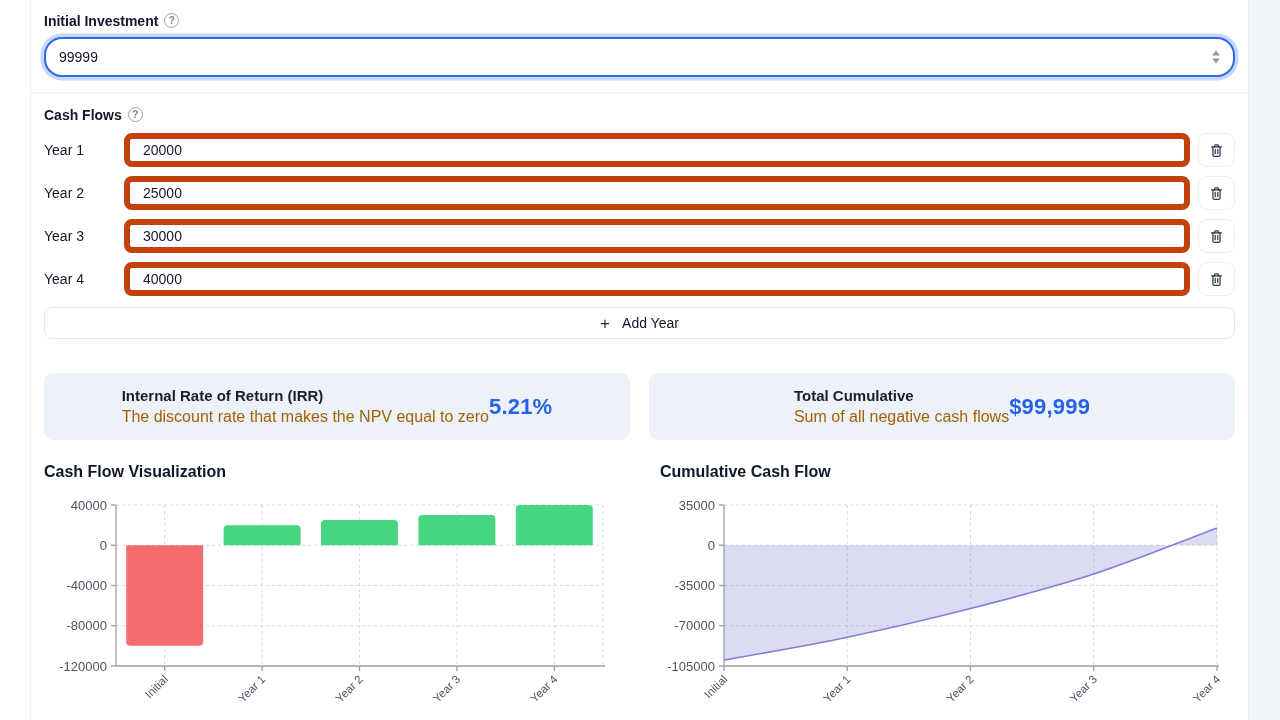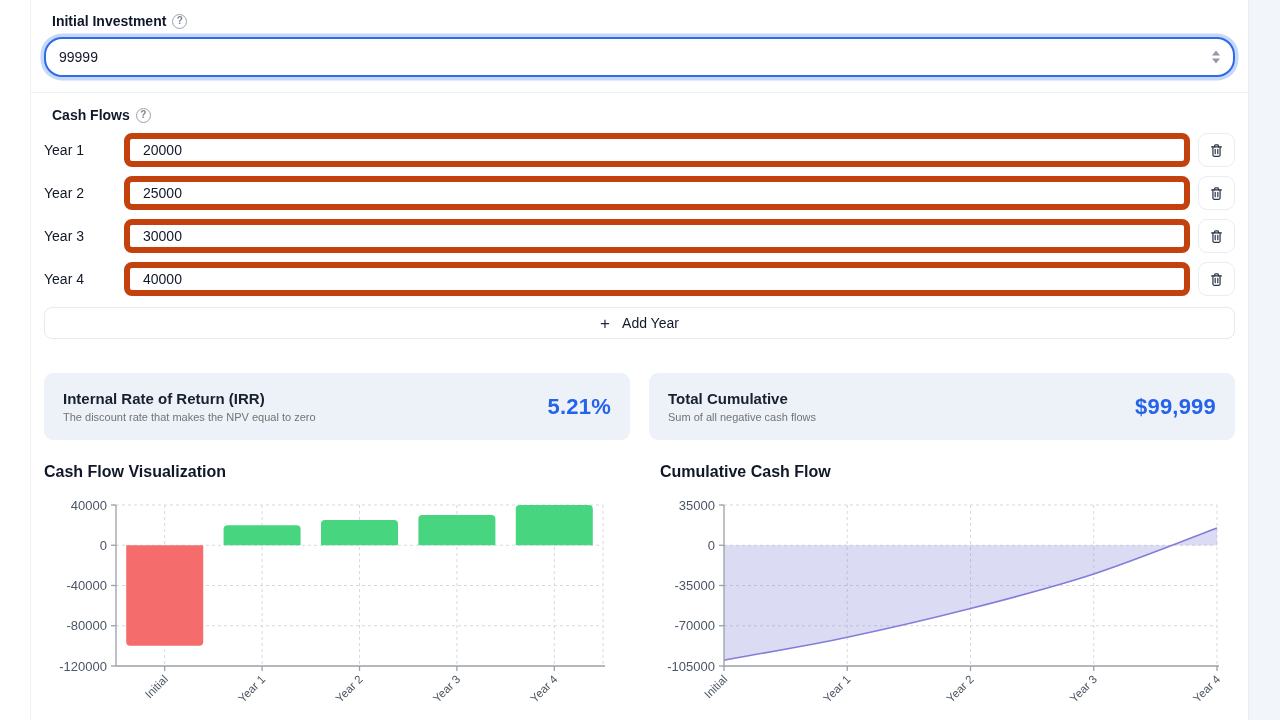--- a/index.html
+++ b/index.html
@@ -14,23 +14,23 @@
   .gutter-right {
     position:absolute; top:0; right:0; width:32px; height:720px;
     background:#f2f5f9; border-left:1px solid #e9edf2;
   }
   .card {
     position:absolute; left:30px; top:0; width:1218px; height:720px;
     background:#fff; border-left:1px solid #eef1f5;
     padding:12px 13px 0 13px;
   }
   .section-label-row {
-    display:flex; align-items:center; gap:6px;
+    display:flex; align-items:flex-start; gap:6px;
     font-size:14px; font-weight:600; color:#0f172a;
-    margin:1px 0 8px 8px;
+    margin:1px 0 8px 0;
   }
   .help-circle {
     display:inline-flex; align-items:center; justify-content:center;
     width:15px; height:15px; border:1px solid #9aa3af; border-radius:50%;
     font-size:10px; font-weight:600; color:#7b8493; line-height:1;
   }
   .big-input-wrap { position:relative; }
   .big-input {
     width:100%; height:40px;
     border:2px solid #2e6be6; border-radius:18px;
@@ -64,24 +64,24 @@
     width:100%; height:32px; margin-top:11px;
     border:1px solid #e6eaef; border-radius:8px; background:#fff;
     display:flex; align-items:center; justify-content:center; gap:12px;
     font-size:14px; font-weight:500; color:#111827; cursor:pointer;
     font-family:"Liberation Sans", sans-serif;
   }
   .add-plus { font-size:17px; font-weight:400; color:#1f2937; line-height:1; }
   .results { display:grid; grid-template-columns:1fr 1fr; gap:19px; margin-top:34px; }
   .result-card {
     background:#edf1f8; border-radius:9px; height:67px;
-    display:flex; align-items:center; justify-content:space-between; padding:0 19px;
+    display:flex; align-items:center; justify-content:center; padding:0 19px;
   }
   .result-title { font-size:15px; font-weight:600; color:#17202e; margin-bottom:4px; }
-  .result-sub { font-size:11px; color:#737373; }
+  .result-sub { font-size:16px; color:#a16207; }
   .result-value { font-size:22px; font-weight:700; color:#2563eb; letter-spacing:0.2px; }
   .charts { display:grid; grid-template-columns:1fr 1fr; gap:30px; margin-top:23px; }
   .chart-title { font-size:16px; font-weight:600; color:#101828; margin:0 0 12px 0; }
   svg.chart { display:block; }
   svg.chart line.grid { stroke:#d6d9de; stroke-width:1; stroke-dasharray:3 3; }
   svg.chart line.axis { stroke:#9aa0a6; stroke-width:1.3; }
   svg.chart text.ytick { font-size:13px; fill:#4b5563; font-family:"Liberation Sans", sans-serif; }
   svg.chart text.xtick { font-size:11.5px; fill:#4b5563; font-family:"Liberation Sans", sans-serif; }
 </style>
 </head>

